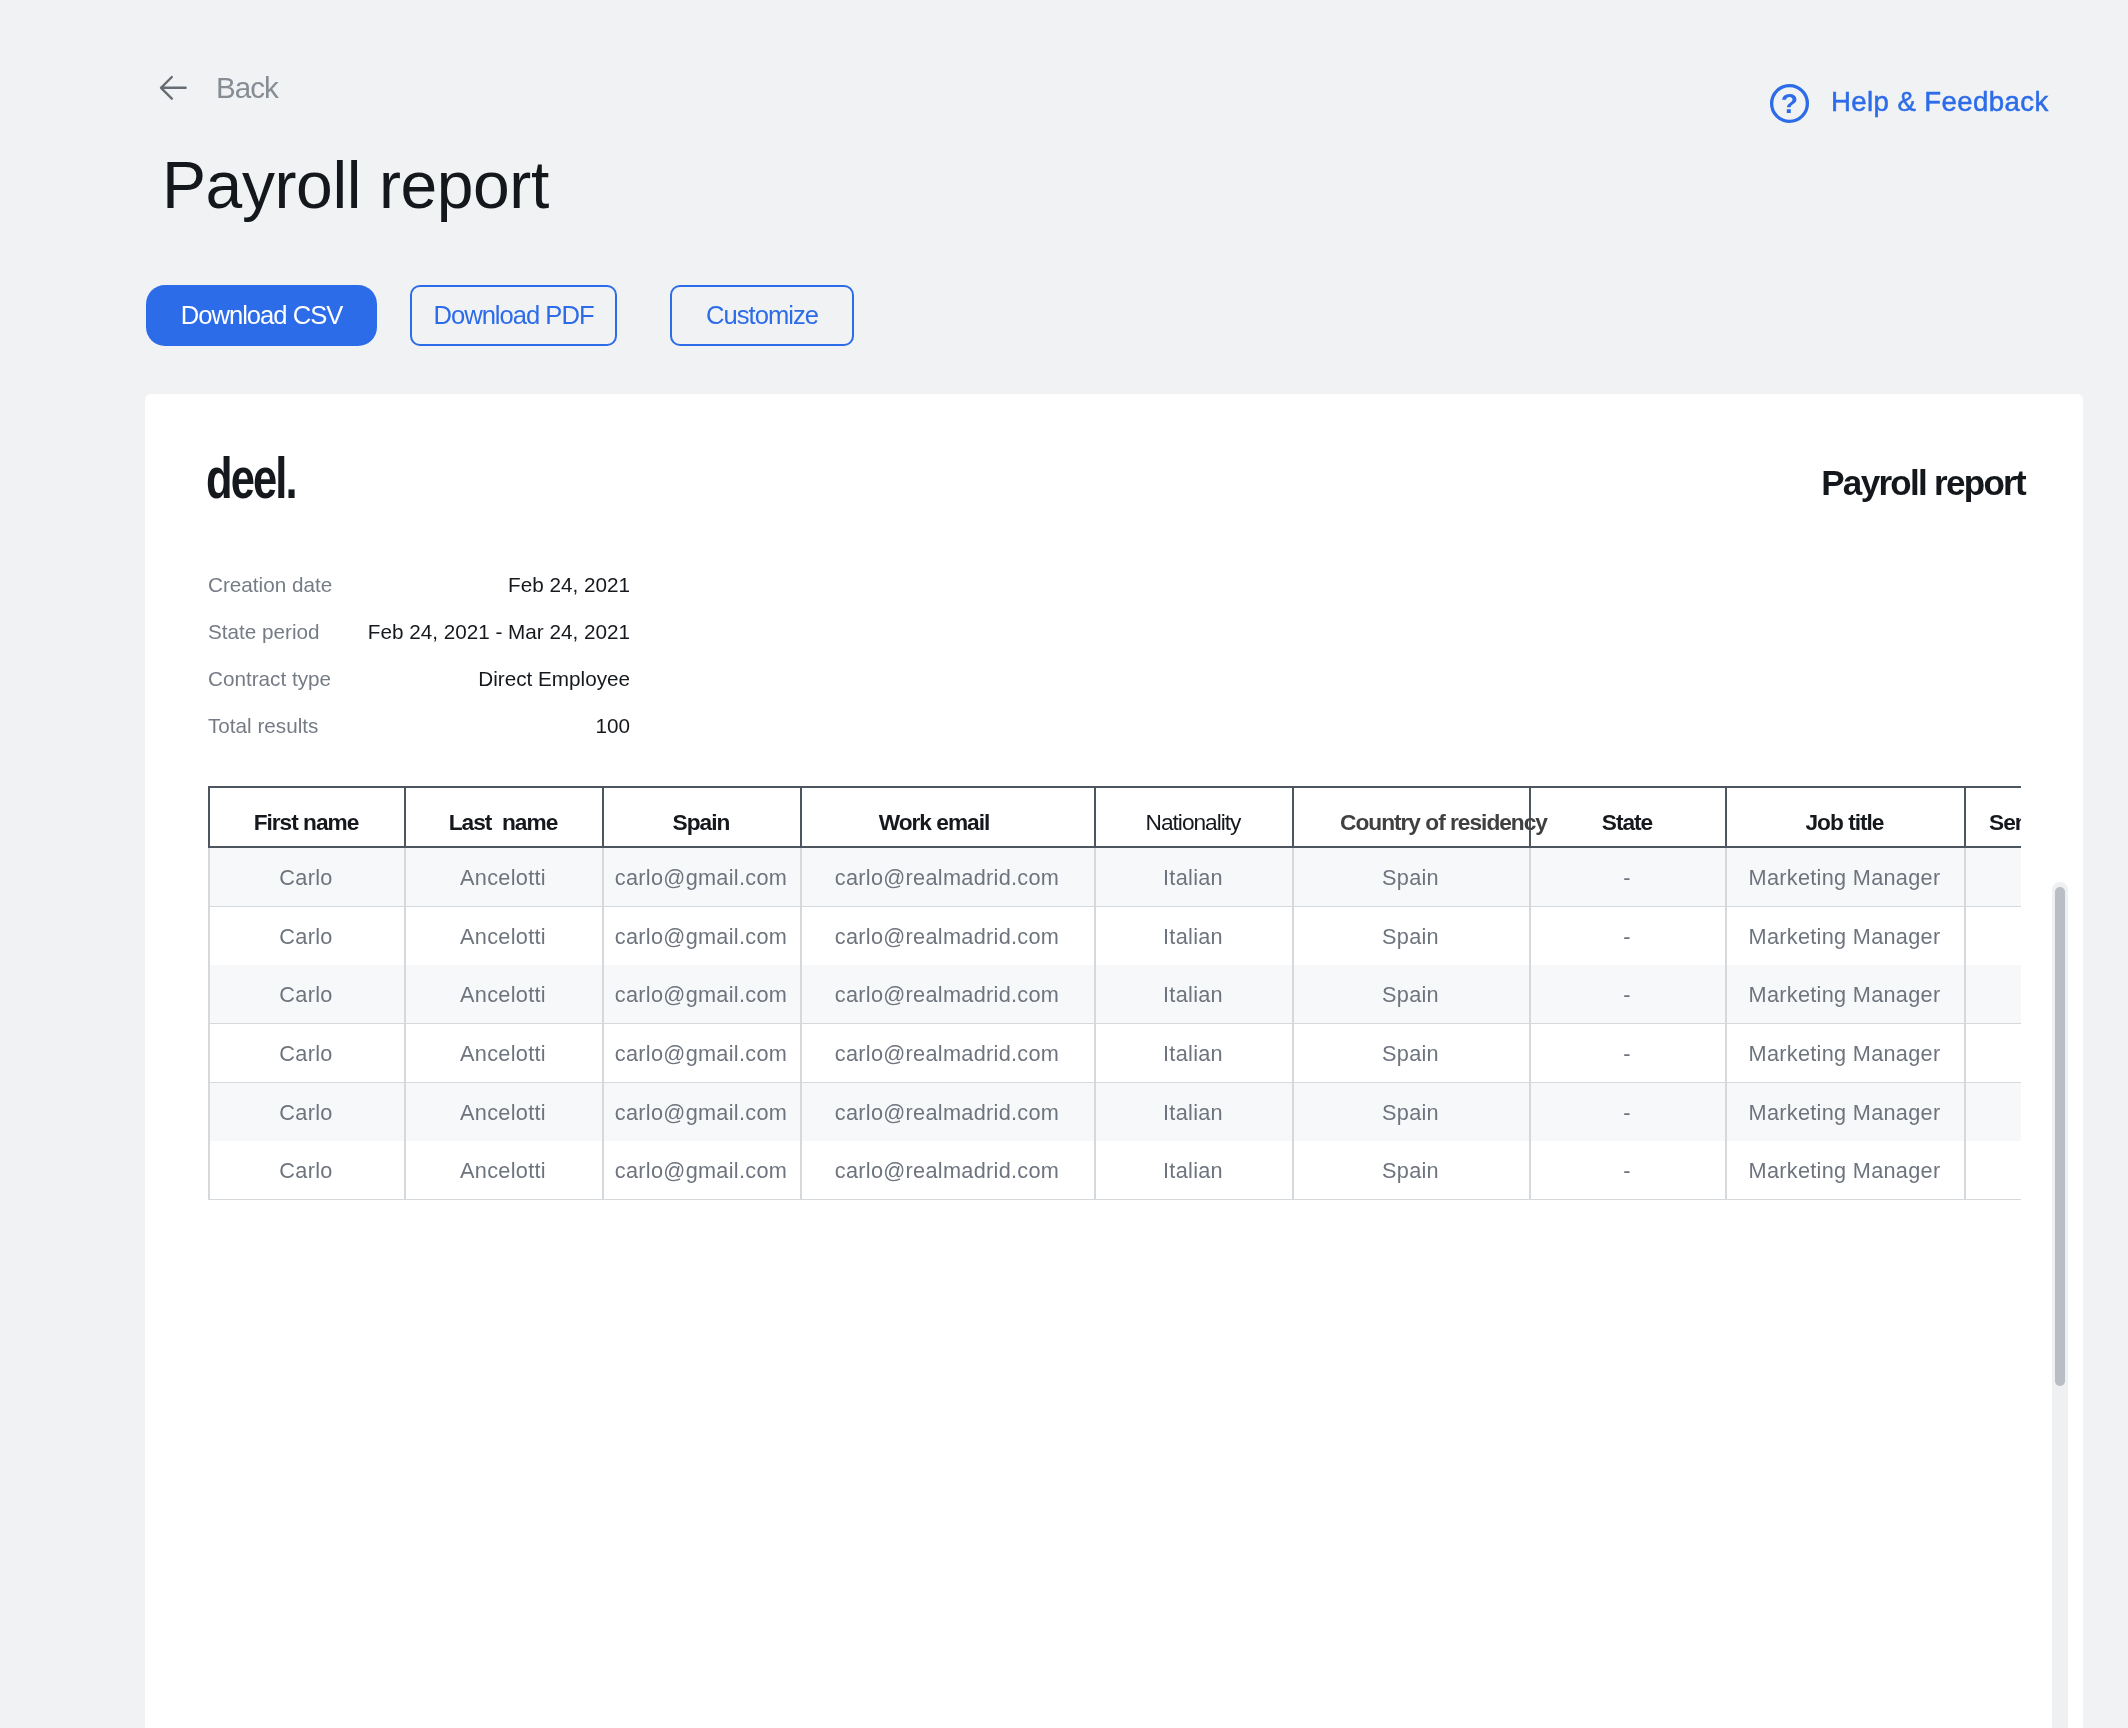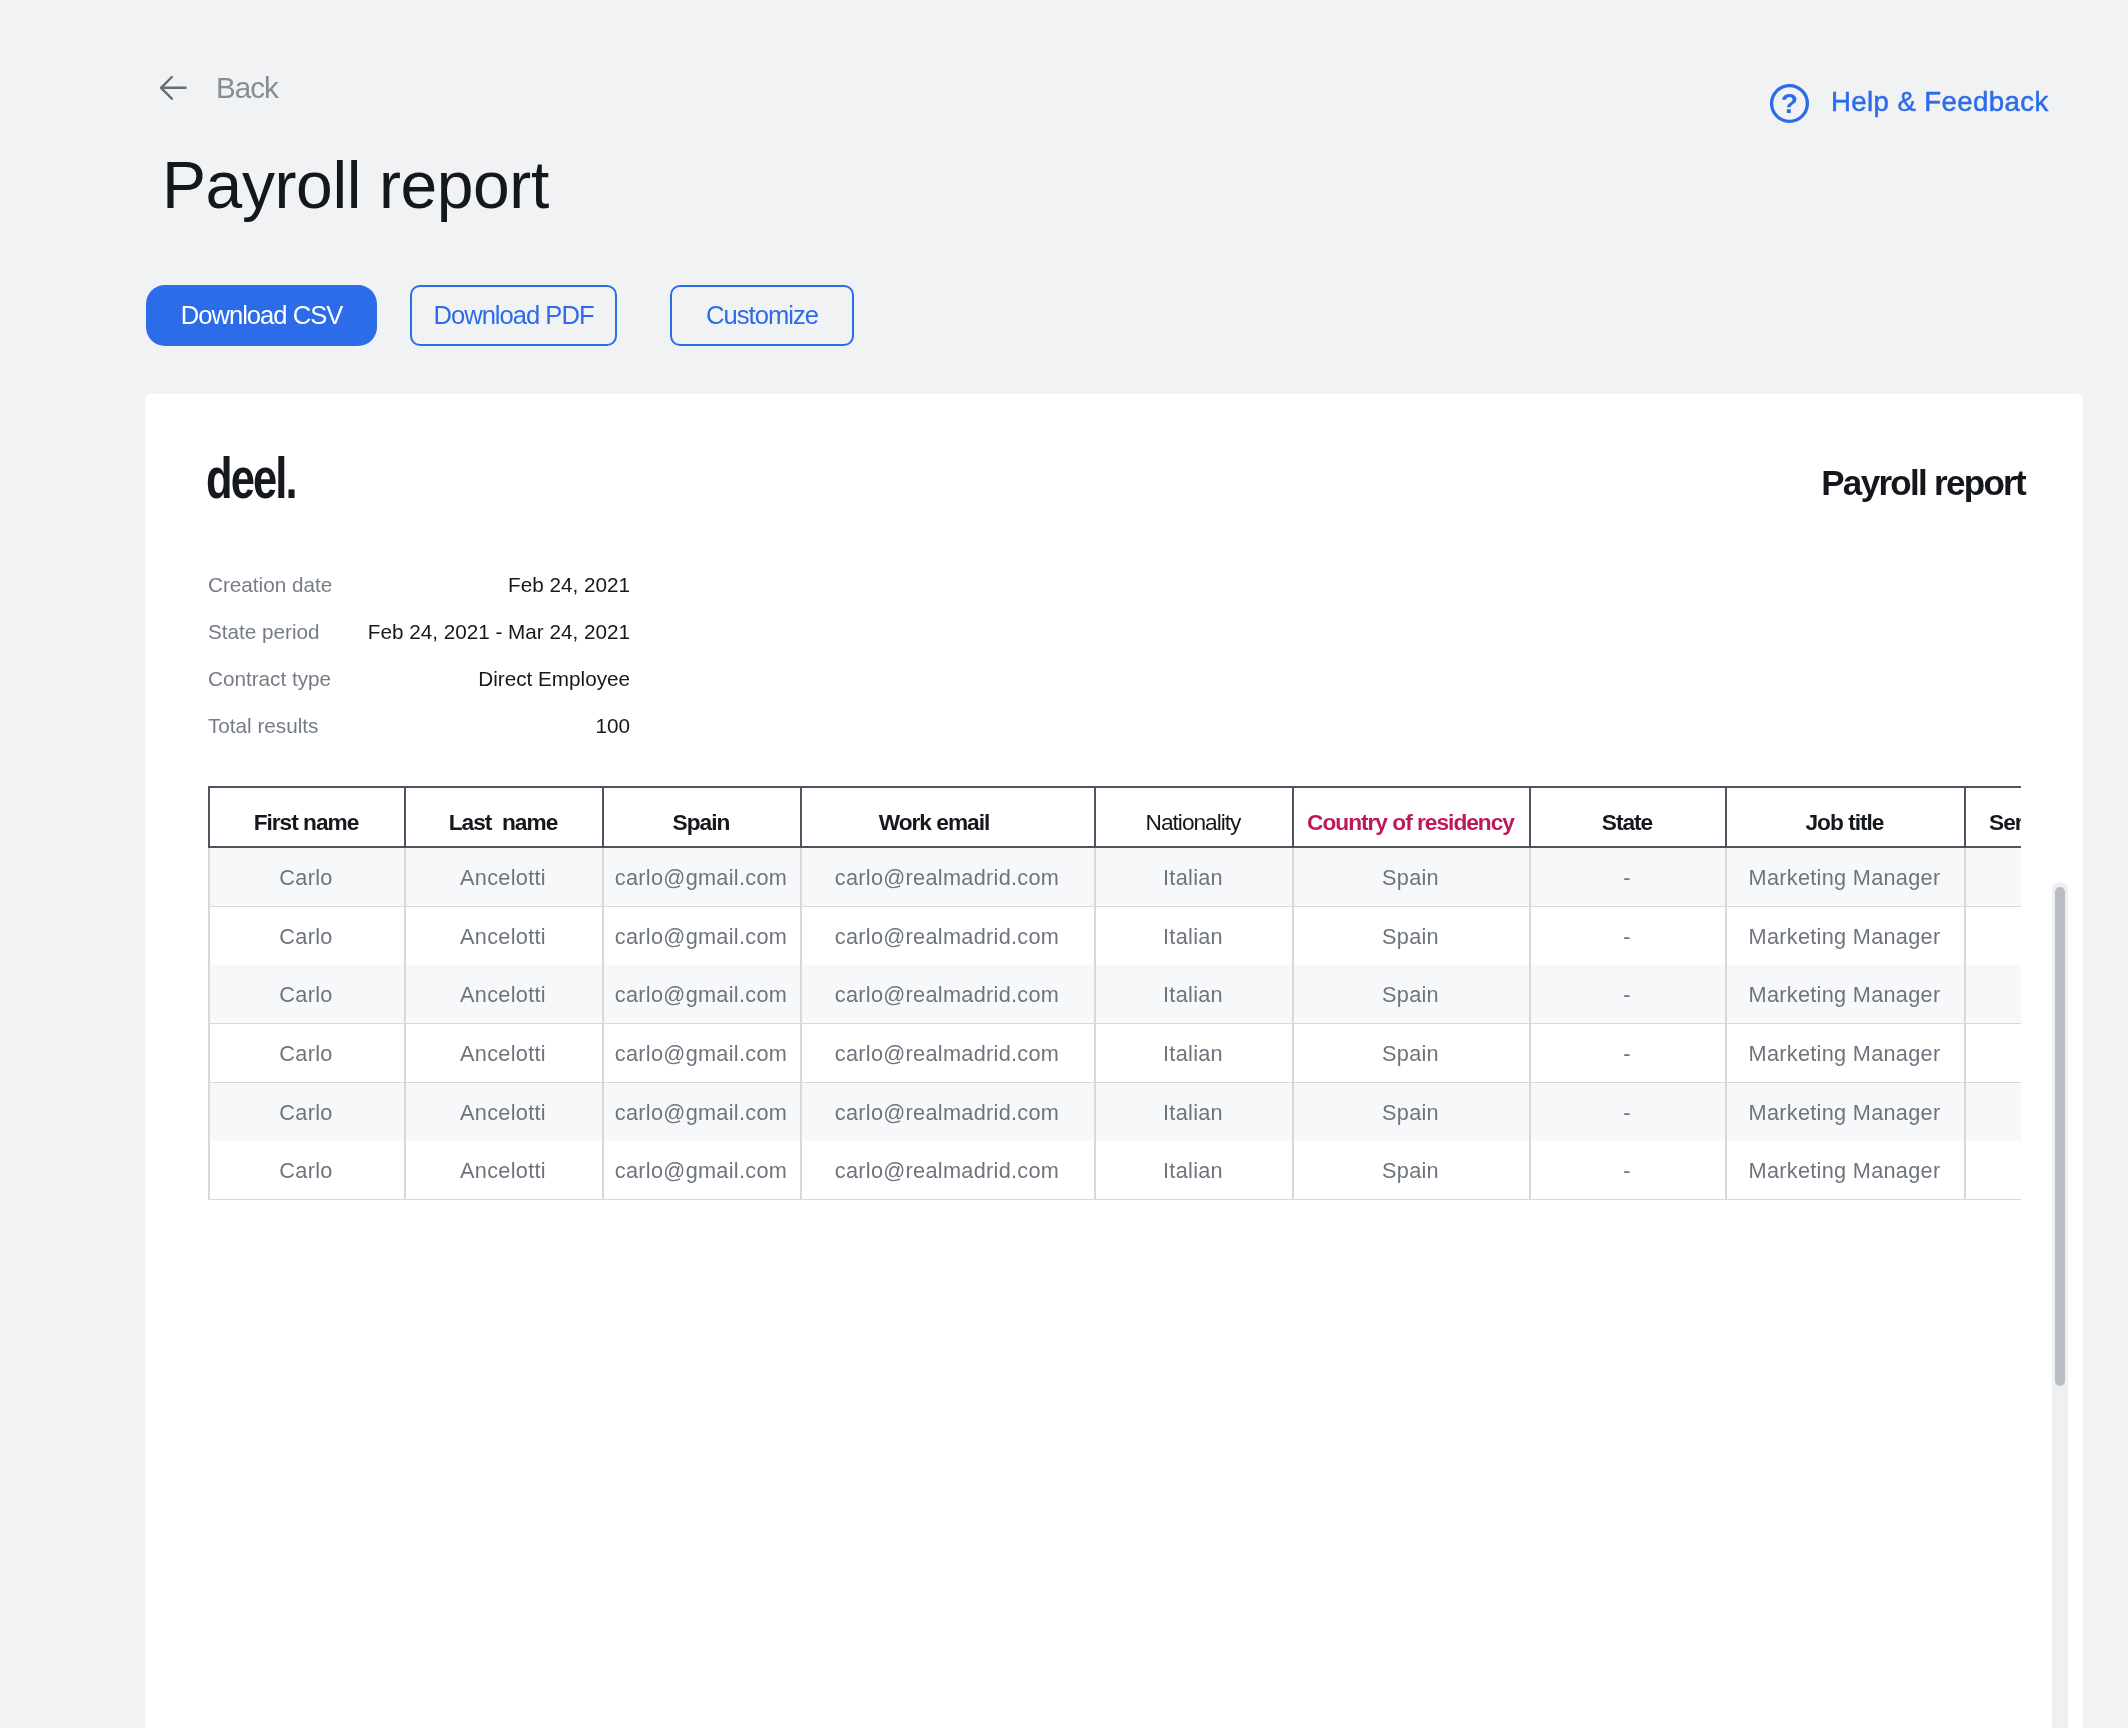--- a/index.html
+++ b/index.html
@@ -49,21 +49,21 @@
     <div style="position:absolute;left:886px;top:0;width:2px;height:62px;background:#4d565f;"></div>
     <div style="position:absolute;left:1084px;top:0;width:2px;height:62px;background:#4d565f;"></div>
     <div style="position:absolute;left:1321px;top:0;width:2px;height:62px;background:#4d565f;"></div>
     <div style="position:absolute;left:1517px;top:0;width:2px;height:62px;background:#4d565f;"></div>
     <div style="position:absolute;left:1756px;top:0;width:2px;height:62px;background:#4d565f;"></div>
     <div style="position:absolute;left:0px;top:6.9px;width:196px;height:60px;display:flex;align-items:center;justify-content:center;font-weight:bold;font-size:22.7px;letter-spacing:-1px;color:#15181c;">First name</div>
     <div style="position:absolute;left:196px;top:6.9px;width:198px;height:60px;display:flex;align-items:center;justify-content:center;font-weight:bold;font-size:22.7px;letter-spacing:-1px;color:#15181c;">Last&nbsp;&nbsp;name</div>
     <div style="position:absolute;left:394px;top:6.9px;width:198px;height:60px;display:flex;align-items:center;justify-content:center;font-weight:bold;font-size:22.7px;letter-spacing:-1px;color:#15181c;">Spain</div>
     <div style="position:absolute;left:592px;top:6.9px;width:268px;height:60px;display:flex;align-items:center;justify-content:center;font-weight:bold;font-size:22.7px;letter-spacing:-1px;color:#15181c;">Work email</div>
     <div style="position:absolute;left:886px;top:6.9px;width:198px;height:60px;display:flex;align-items:center;justify-content:center;font-weight:normal;font-size:22.7px;letter-spacing:-1px;color:#15181c;">Nationality</div>
-    <div style="position:absolute;left:1084px;top:6.9px;width:237px;height:60px;display:flex;align-items:center;justify-content:center;font-weight:bold;font-size:22.7px;letter-spacing:-1px;color:#be185d;">Country of residency</div>
+    <div style="position:absolute;left:1084px;top:6.9px;width:237px;height:60px;display:flex;align-items:center;justify-content:center;font-weight:bold;font-size:22.7px;letter-spacing:-1px;color:#404040;padding-left:33px;">Country of residency</div>
     <div style="position:absolute;left:1321px;top:6.9px;width:196px;height:60px;display:flex;align-items:center;justify-content:center;font-weight:bold;font-size:22.7px;letter-spacing:-1px;color:#15181c;">State</div>
     <div style="position:absolute;left:1517px;top:6.9px;width:239px;height:60px;display:flex;align-items:center;justify-content:center;font-weight:bold;font-size:22.7px;letter-spacing:-1px;color:#15181c;">Job title</div>
     <div style="position:absolute;left:1781px;top:6.9px;height:60px;display:flex;align-items:center;font-weight:bold;font-size:22.7px;letter-spacing:-1px;color:#15181c;white-space:nowrap;">Seniority level</div>
     <div style="position:absolute;left:0;top:62px;width:2266px;height:59px;background:#f7f8f9;box-sizing:border-box;border-bottom:1.5px solid #d6d9dc;"></div>
     <div style="position:absolute;left:0px;top:62px;width:1.5px;height:59px;background:#d6d9dc;"></div>
     <div style="position:absolute;left:196px;top:62px;width:1.5px;height:59px;background:#d6d9dc;"></div>
     <div style="position:absolute;left:394px;top:62px;width:1.5px;height:59px;background:#d6d9dc;"></div>
     <div style="position:absolute;left:592px;top:62px;width:1.5px;height:59px;background:#d6d9dc;"></div>
     <div style="position:absolute;left:886px;top:62px;width:1.5px;height:59px;background:#d6d9dc;"></div>
     <div style="position:absolute;left:1084px;top:62px;width:1.5px;height:59px;background:#d6d9dc;"></div>

